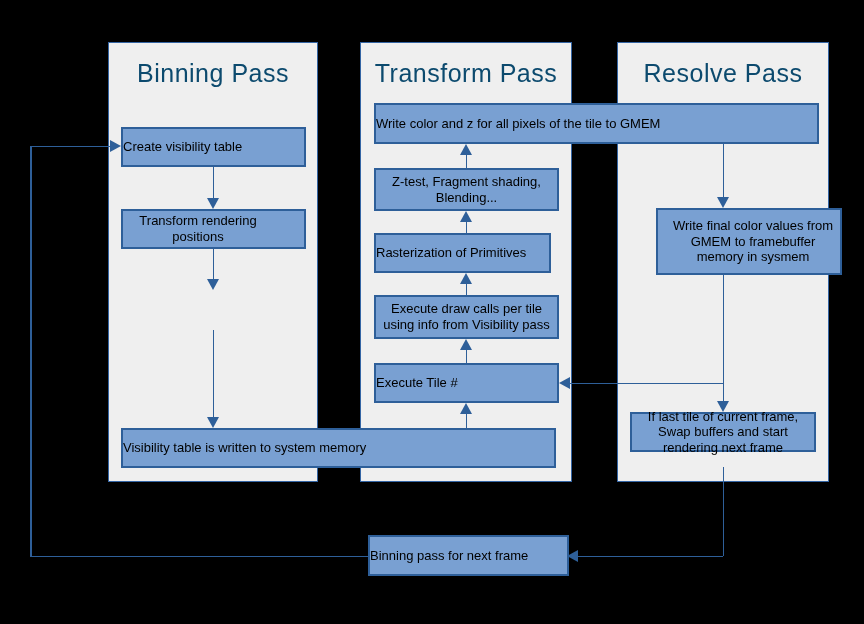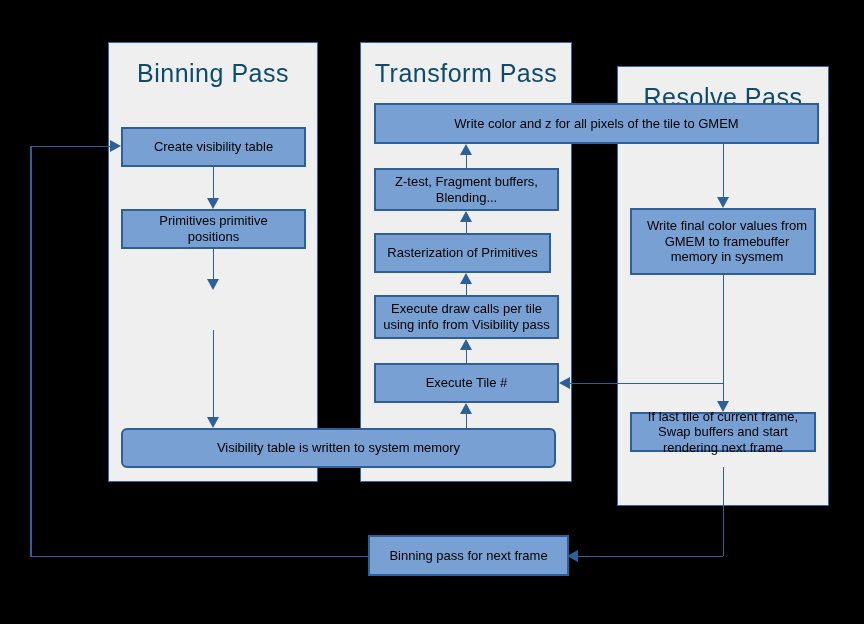--- a/index.html
+++ b/index.html
@@ -31,21 +31,20 @@
     color: #0c4a6e;
     letter-spacing: 0.5px;
   }
   .node {
     position: absolute;
     background: #79a0d2;
     border: 2px solid #2e5f99;
     box-sizing: border-box;
     display: flex;
     align-items: center;
-    justify-content: center;
     text-align: center;
     font-size: 13px;
     line-height: 1.2;
     color: #000000;
     z-index: 4;
   }
   .node .inner { display: block; }
   .node .inner.narrow { max-width: 150px; }
   .connector {
     position: absolute;
@@ -85,21 +84,21 @@
 <body>
 
 <div class="stage">
 
   <div class="pass-column" style="left:108px; width:210px;">
     <div class="pass-title">Binning Pass</div>
   </div>
   <div class="pass-column" style="left:360px; width:212px;">
     <div class="pass-title">Transform Pass</div>
   </div>
-  <div class="pass-column" style="left:617px; width:212px;margin-top:24px;">
+  <div class="pass-column" style="left:617px; width:212px;">
     <div class="pass-title">Resolve Pass</div>
   </div>
 
   <div class="connector v" style="left:212.5px; top:167px; height:31px;"></div>
   <div class="arrowhead down" style="left:207px; top:198px;"></div>
 
   <div class="connector v" style="left:212.5px; top:249px; height:30px;"></div>
   <div class="arrowhead down" style="left:207px; top:279px;"></div>
 
   <div class="connector v" style="left:212.5px; top:330px; height:87px;"></div>
@@ -135,43 +134,43 @@
 
   <div class="connector h" style="left:30px; top:555.5px; width:338px;"></div>
   <div class="connector v" style="left:30px; top:146px; height:411px;"></div>
   <div class="connector h" style="left:30px; top:145.5px; width:80px;"></div>
   <div class="arrowhead right" style="left:110px; top:140px;"></div>
 
   <div class="node" style="left:121px; top:127px; width:185px; height:40px;">
     <span class="inner">Create visibility table</span>
   </div>
   <div class="node" style="left:121px; top:209px; width:185px; height:40px;">
-    <span class="inner narrow">Primitives primitive positions</span>
+    <span class="inner narrow">Transform rendering positions</span>
   </div>
-  <div class="node" style="left:121px; top:428px; width:435px; height:40px;border-radius:6px;">
+  <div class="node" style="left:121px; top:428px; width:435px; height:40px;">
     <span class="inner">Visibility table is written to system memory</span>
   </div>
 
   <div class="node" style="left:374px; top:103px; width:445px; height:41px;">
     <span class="inner">Write color and z for all pixels of the tile to GMEM</span>
   </div>
   <div class="node" style="left:374px; top:168px; width:185px; height:43px;">
-    <span class="inner">Z-test, Fragment buffers, Blending...</span>
+    <span class="inner">Z-test, Fragment shading, Blending...</span>
   </div>
   <div class="node" style="left:374px; top:233px; width:177px; height:40px;">
     <span class="inner">Rasterization of Primitives</span>
   </div>
   <div class="node" style="left:374px; top:295px; width:185px; height:44px;">
     <span class="inner">Execute draw calls per tile using info from Visibility pass</span>
   </div>
   <div class="node" style="left:374px; top:363px; width:185px; height:40px;">
     <span class="inner">Execute Tile #</span>
   </div>
 
-  <div class="node" style="left:630px; top:208px; width:186px; height:67px;padding-left:8px;">
+  <div class="node" style="left:656px; top:208px; width:186px; height:67px;padding-left:8px;">
     <span class="inner">Write final color values from GMEM to framebuffer memory in sysmem</span>
   </div>
   <div class="node" style="left:630px; top:412px; width:186px; height:40px;">
     <span class="inner">If last tile of current frame, Swap buffers and start rendering next frame</span>
   </div>
 
   <div class="node" style="left:368px; top:535px; width:201px; height:41px;">
     <span class="inner">Binning pass for next frame</span>
   </div>
 

